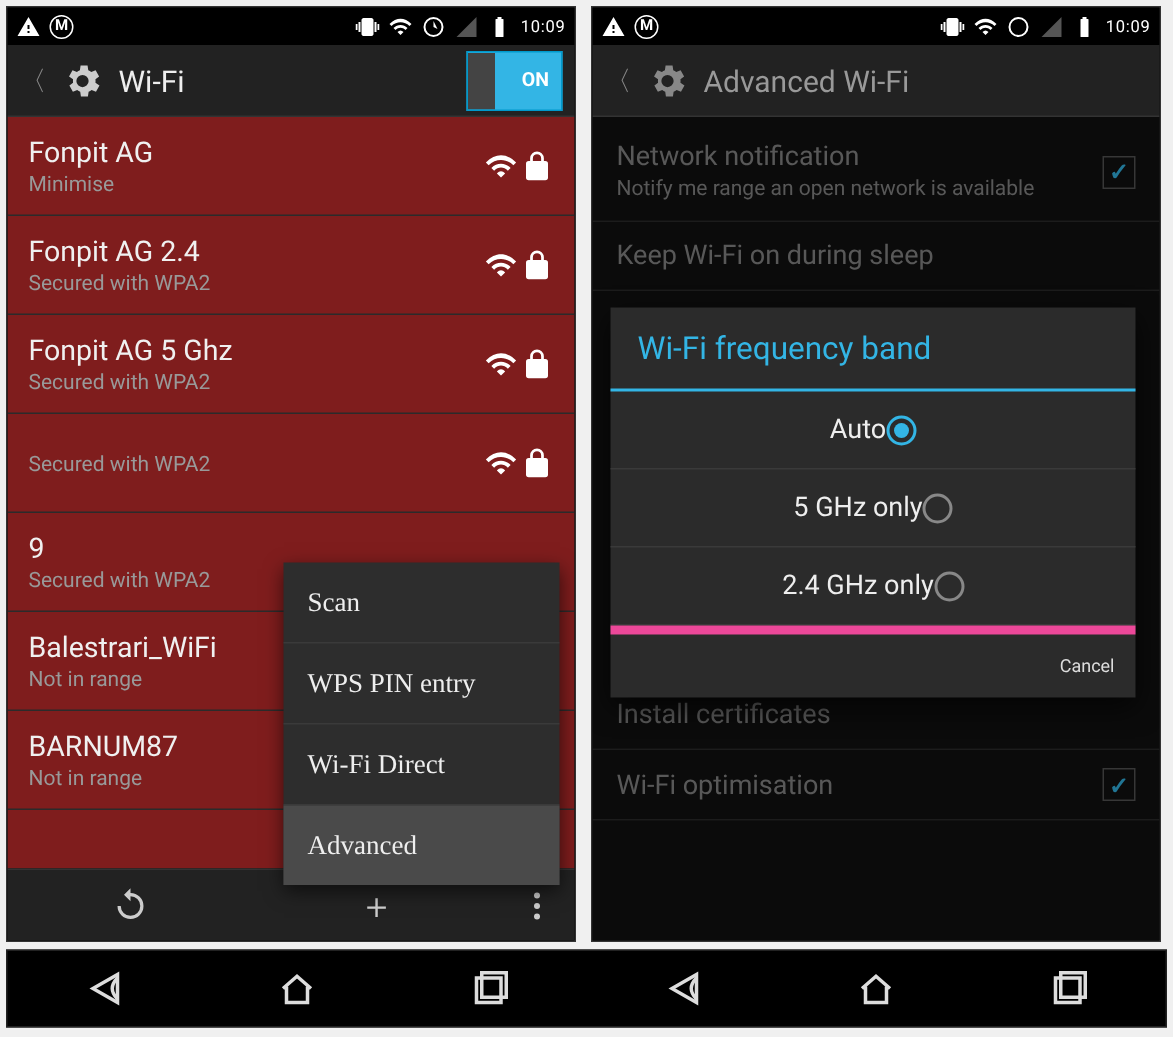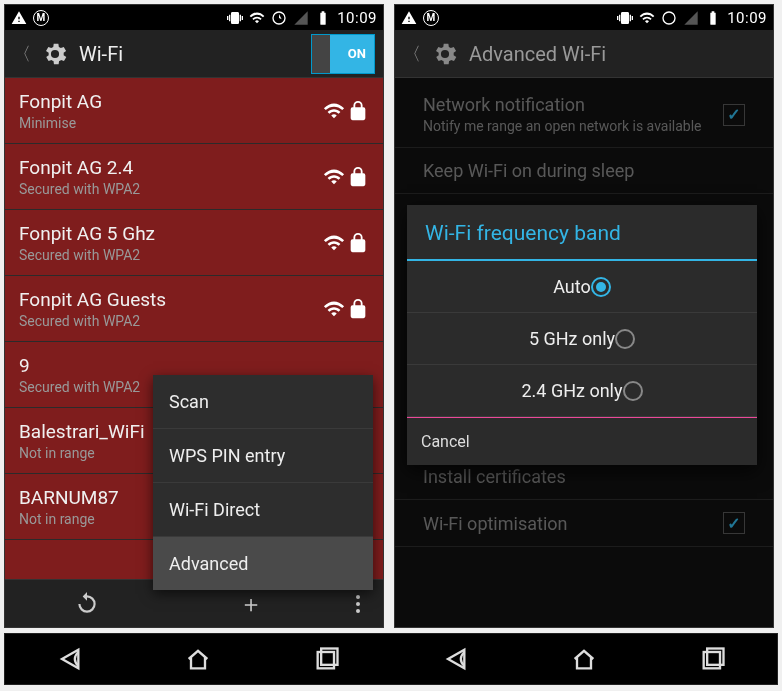--- a/index.html
+++ b/index.html
@@ -32,21 +32,21 @@
     display: flex;
     align-items: center;
     justify-content: space-between;
     padding: 0 6px;
     font-size: 14px;
     color: #fff;
   }
   .status-left, .status-right { display: flex; align-items: center; gap: 6px; }
   .status-bar svg { width: 16px; height: 16px; fill: #fff; }
   .moto-icon { width:16px; height:16px; border:1px solid #fff; border-radius:50%; display:flex; align-items:center; justify-content:center; font-size:10px; font-weight:bold;}
-  .status-time { font-size: 15px; letter-spacing: 0.5px; }
+  .status-time { font-size: 11px; letter-spacing: 0.5px; }
 
   
   .title-bar {
     height: 48px;
     background: #222;
     display: flex;
     align-items: center;
     padding: 0 8px;
     gap: 10px;
     font-size: 20px;
@@ -80,24 +80,25 @@
   .row .texts .secondary { font-size: 14px; color:#999; margin-top:2px; }
   .wifi-ic { display:flex; align-items:center; gap:2px; }
   .wifi-ic svg { width:22px; height:22px; fill:#fff; }
   .lock-mini { width:10px; height:10px; fill:#fff; }
 
   
   .popup-menu {
     position:absolute;
     right: 10px;
     top: 370px;
-    width: 220px;
+    width: 184px;
     background:#2d2d2d;
     box-shadow: 0 4px 12px rgba(0,0,0,0.6);
     z-index: 10;
+    font-family: Liberation Serif, serif;
   }
   .popup-menu .item {
     padding: 16px 16px;
     font-size: 18px;
     color:#eee;
     border-bottom:1px solid #3a3a3a;
   }
   .popup-menu .item.highlight {
     background:#4a4a4a;
   }
@@ -115,21 +116,21 @@
     flex:1; display:flex; align-items:center; justify-content:center;
     color:#ccc; font-size:24px;
   }
   .action-bar .act.overflow { flex:0 0 50px; }
   .dots { display:flex; flex-direction:column; gap:3px; }
   .dots span { width:4px; height:4px; background:#ccc; border-radius:50%; }
 
   
   .adv-list { background:#111; height: calc(100% - 25px - 48px); padding-top:4px; }
   .adv-row {
-    padding: 12px 28px;
+    padding: 12px 16px;
     border-bottom:1px solid #2b2b2b;
     display:flex; align-items:center; justify-content:space-between;
     gap:10px;
   }
   .adv-row .texts .primary { font-size:18px; color:#ddd; }
   .adv-row .texts .secondary { font-size:14px; color:#888; margin-top:2px; line-height:1.3; }
   .adv-row.dim .primary { color:#888; }
   .checkbox {
     width:22px; height:22px; border:1px solid #555;
     display:flex; align-items:center; justify-content:center;
@@ -169,25 +170,25 @@
     width:20px; height:20px; border-radius:50%;
     border:2px solid #888;
     position:relative; flex-shrink:0;
   }
   .radio.selected { border-color:#33b5e5; }
   .radio.selected::after {
     content:""; position:absolute; inset:3px;
     background:#33b5e5; border-radius:50%;
   }
   .dialog .dlg-btn {
-    text-align:left;
+    text-align:right;
     padding:14px;
-    font-size:16px;
+    font-size:12px;
     color:#ddd;
-    border-top:1px solid #ec4899;
+    border-top:6px solid #ec4899;
   }
 
   
   .navbar {
     position:absolute;
     left:4px; right:4px; bottom:6px;
     height:52px;
     background:#000;
     display:flex;
     border:1px solid #222;
@@ -282,21 +283,20 @@
       <svg viewBox="0 0 24 24">
               <path d="M1 9l2 2c5-5 13-5 18 0l2-2C16 2 8 2 1 9zm8 8l3 3 3-3c-2-2-4-2-6 0zm-4-4l2 2c3-3 7-3 10 0l2-2c-4-4-10-4-14 0z"></path>
             </svg>
       <svg class="lock-mini" viewBox="0 0 24 24">
               <path d="M18 8h-1V6a5 5 0 00-10 0v2H6a2 2 0 00-2 2v10a2 2 0 002 2h12a2 2 0 002-2V10a2 2 0 00-2-2zM9 6a3 3 0 016 0v2H9V6z"></path>
             </svg>
     </div>
         </div>
         <div class="row">
           <div class="texts">
-      <div class="primary">Fonpit AG Guests</div>
       <div class="secondary">Secured with WPA2</div>
     </div>
           <div class="wifi-ic">
       <svg viewBox="0 0 24 24">
               <path d="M1 9l2 2c5-5 13-5 18 0l2-2C16 2 8 2 1 9zm8 8l3 3 3-3c-2-2-4-2-6 0zm-4-4l2 2c3-3 7-3 10 0l2-2c-4-4-10-4-14 0z"></path>
             </svg>
       <svg class="lock-mini" viewBox="0 0 24 24">
               <path d="M18 8h-1V6a5 5 0 00-10 0v2H6a2 2 0 00-2 2v10a2 2 0 002 2h12a2 2 0 002-2V10a2 2 0 00-2-2zM9 6a3 3 0 016 0v2H9V6z"></path>
             </svg>
     </div>

